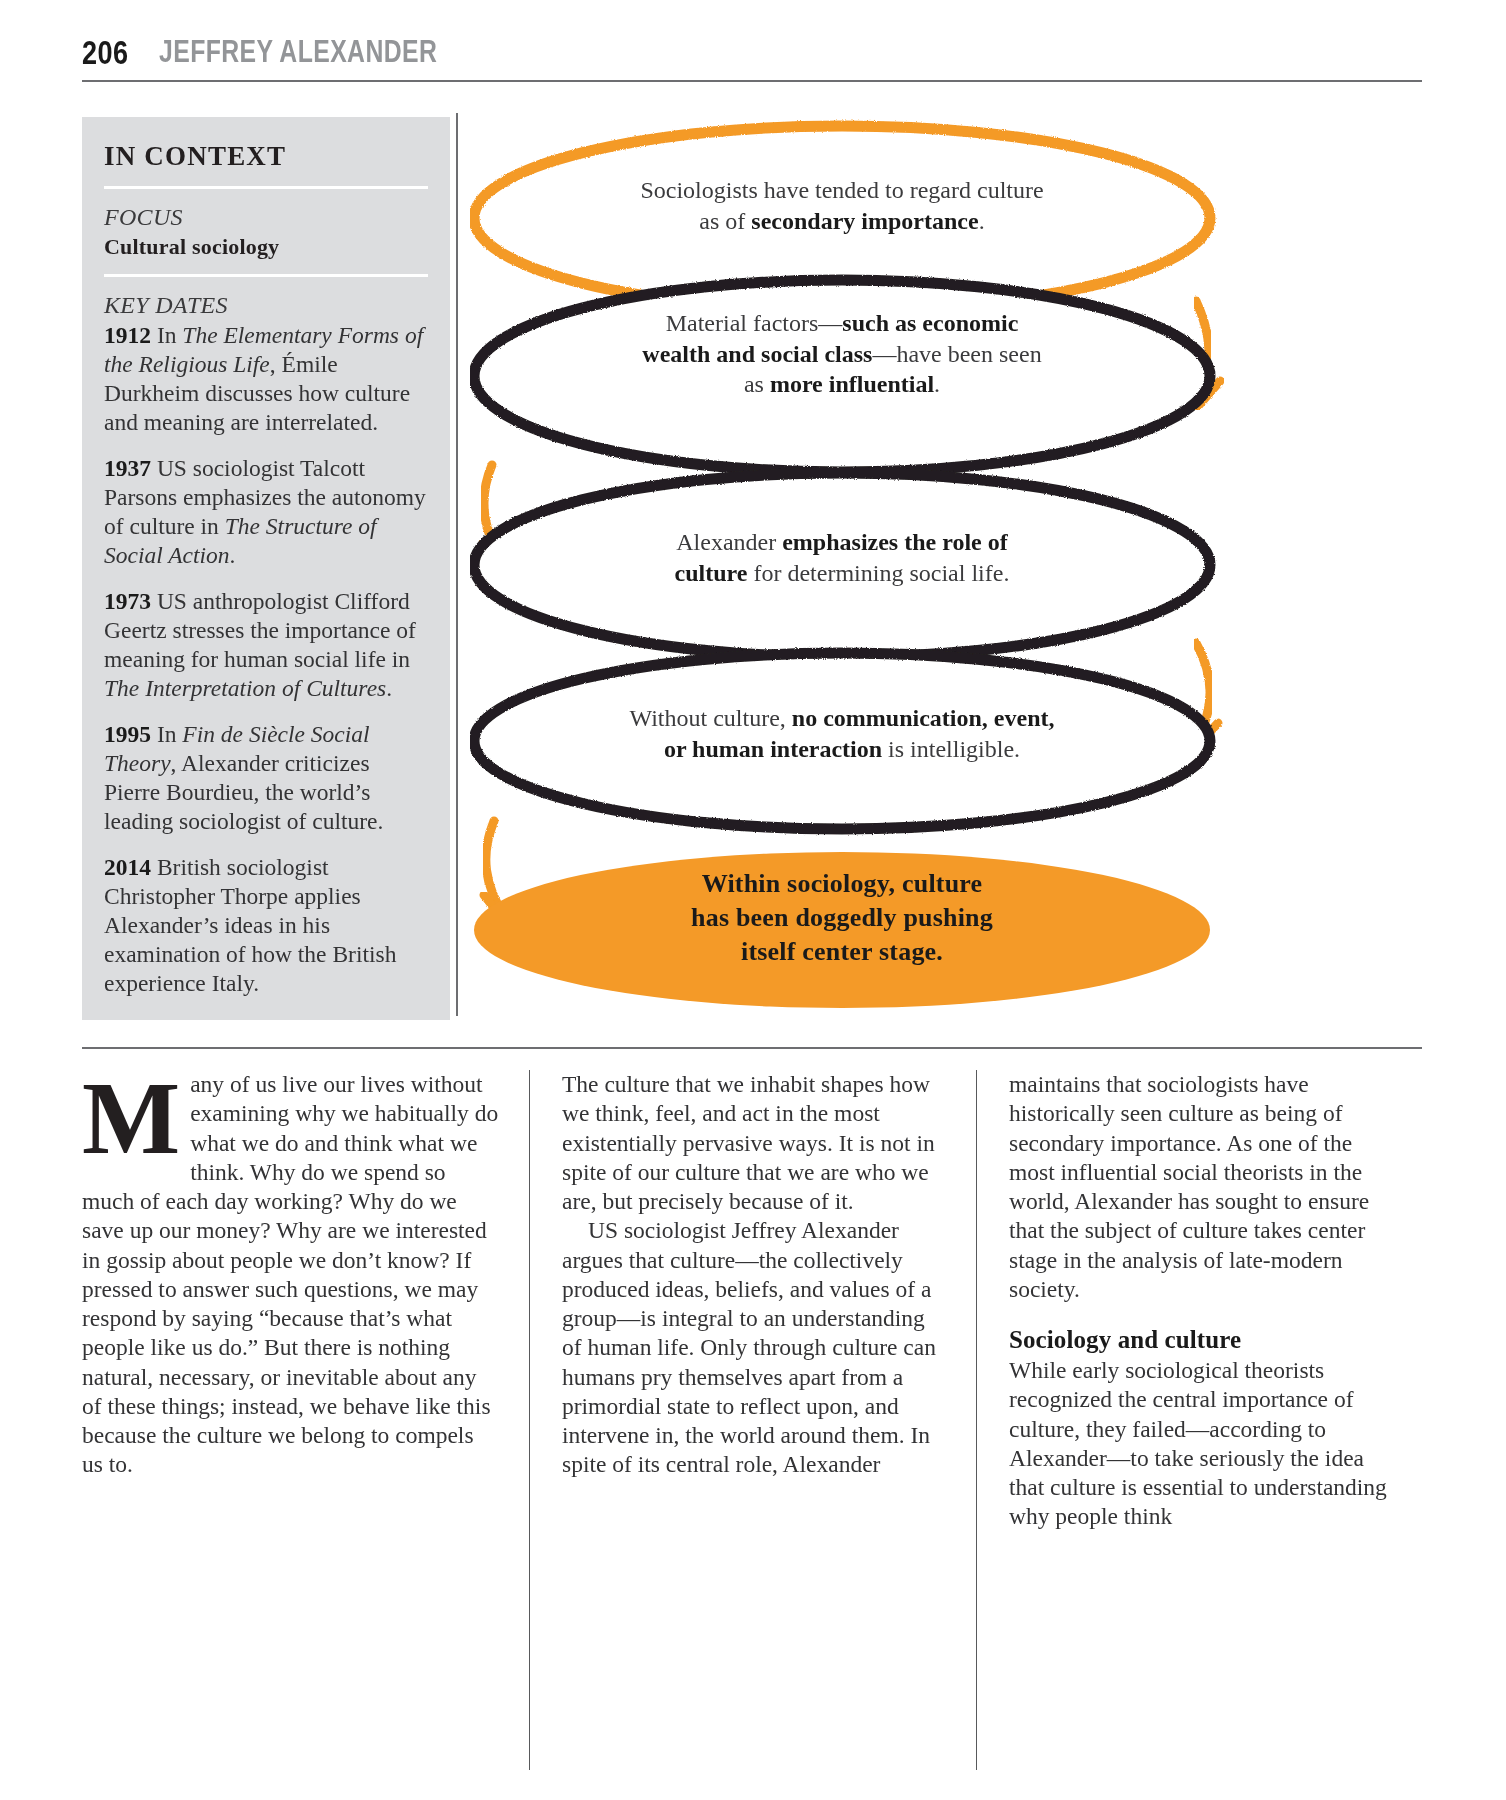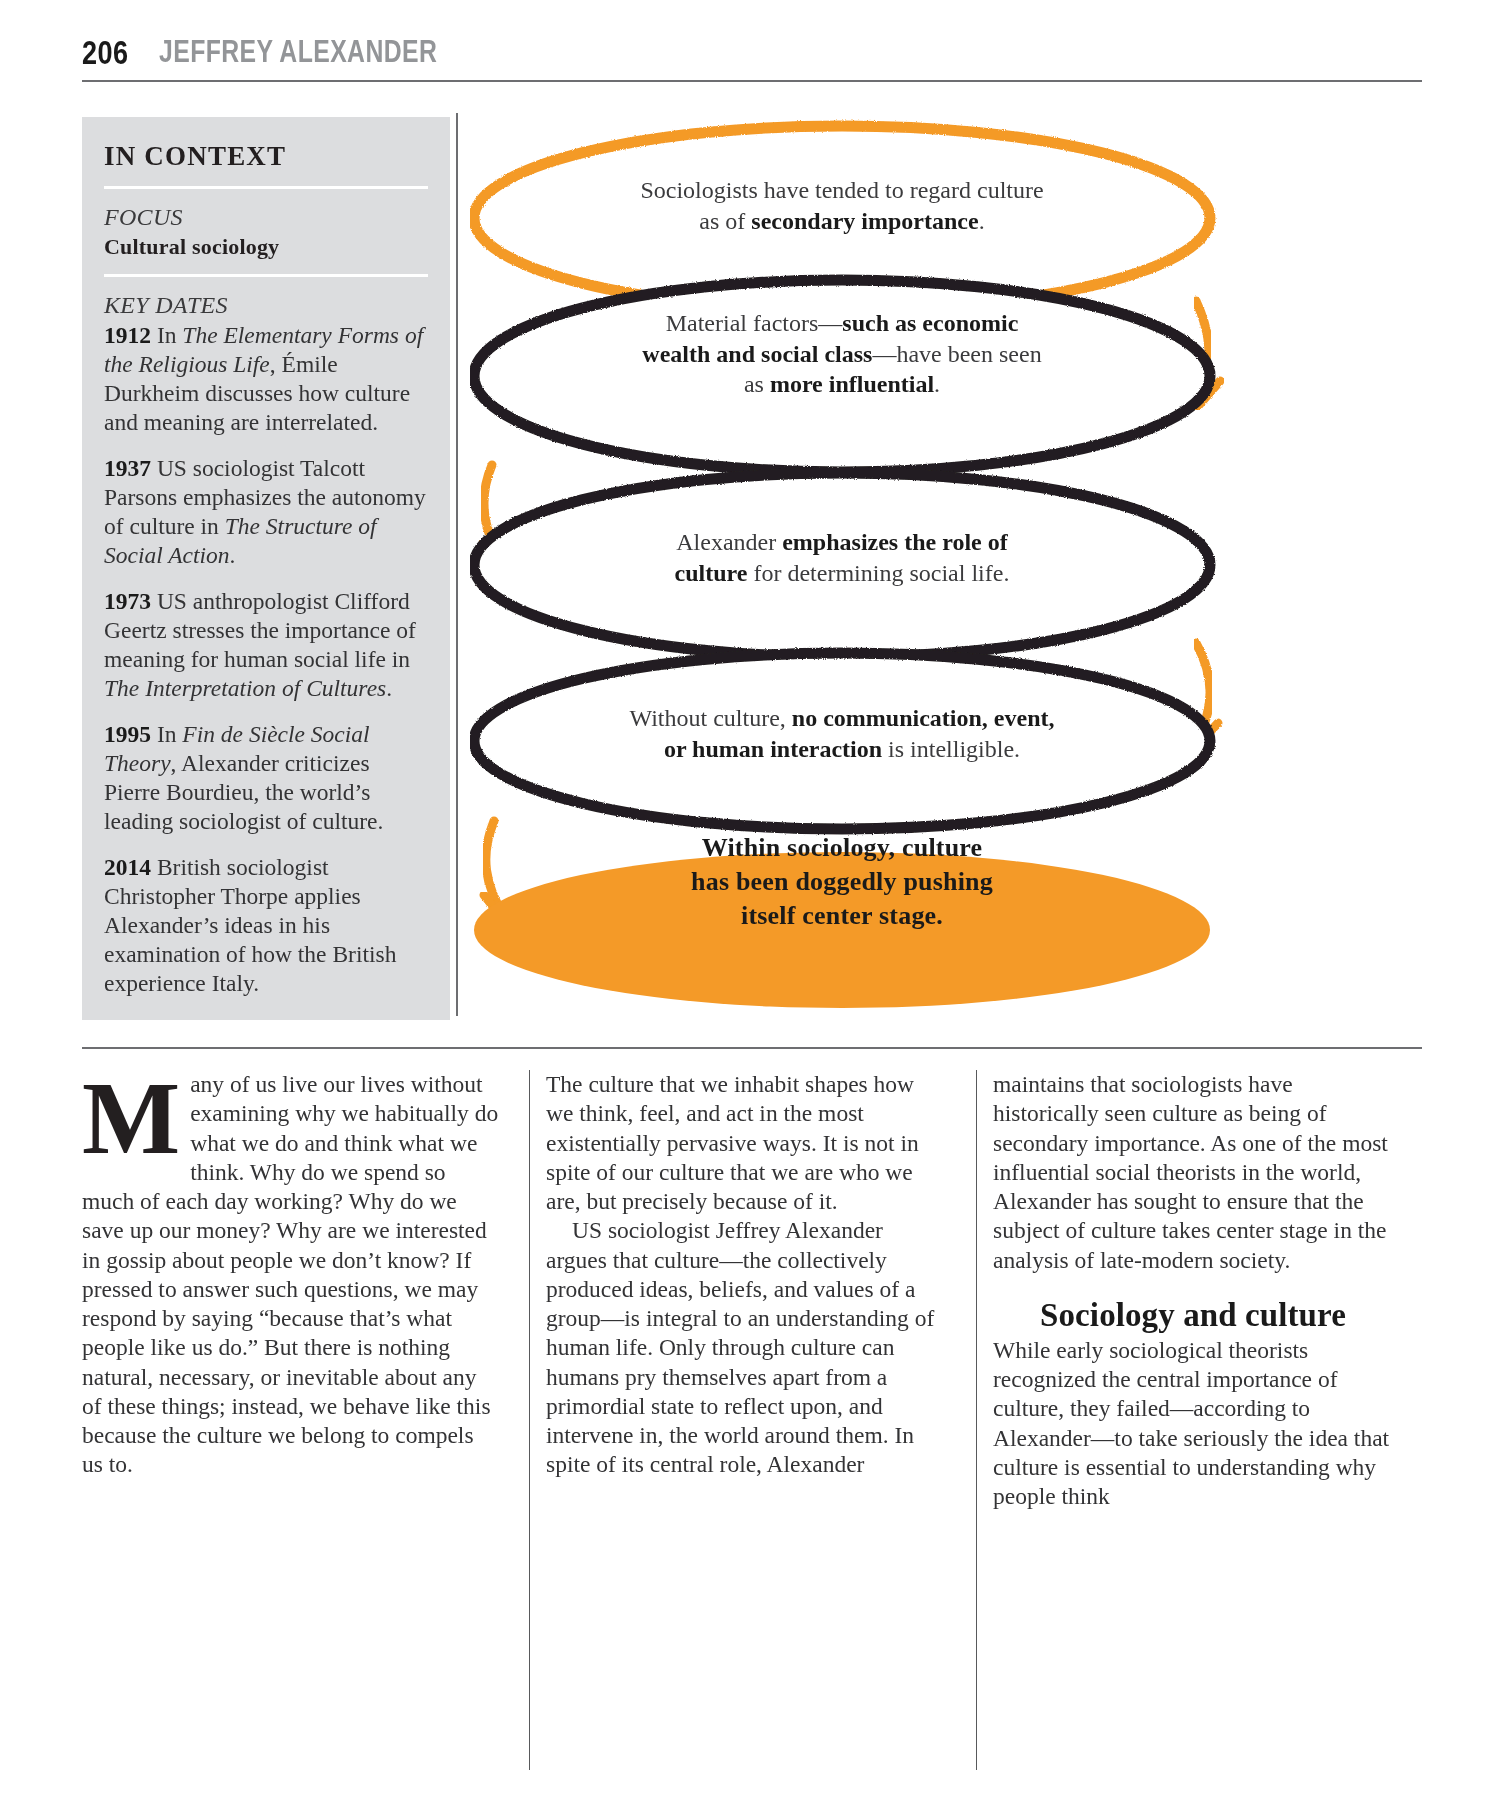--- a/index.html
+++ b/index.html
@@ -161,39 +161,38 @@
     width: 1346px;
     height: 700px;
     display: flex;
   }
   .col {
     width: 417px;
     position: relative;
     box-sizing: border-box;
   }
   .col.c2, .col.c3 {
-    padding-left: 16px;
+    padding-left: 32px;
     border-left: 1.6px solid #58595b;
     margin-left: 30px;
   }
   .col p {
     margin: 0;
     font-size: 23.5px;
     line-height: 1.245;
     color: #333335;
     text-align: left;
   }
   .col p.indent { text-indent: 26px; }
   .col h3.subhead {
     margin: 22px 0 2px 0;
-    font-size: 33px;
+    font-size: 25px;
     font-weight: bold;
     color: #1a1a1a;
     letter-spacing: 0.1px;
-    text-align: center;
   }
   .dropcap-para {
     position: relative;
     min-height: 104px;
   }
   .dropcap {
     float: left;
     font-family: "Liberation Serif", "DejaVu Serif", serif;
     font-weight: bold;
     font-size: 104px;
@@ -273,21 +272,21 @@
       <div><span>as </span><b>more influential</b><span>.</span></div>
     </div>
   <div class="flow-text" id="flow-text-3" style="left:60px; top:414px; width:624px;">
       <div><span>Alexander </span><b>emphasizes the role of</b></div>
       <div><b>culture</b><span> for determining social life.</span></div>
     </div>
   <div class="flow-text" id="flow-text-4" style="left:60px; top:590px; width:624px;">
       <div><span>Without culture, </span><b>no communication, event,</b></div>
       <div><b>or human interaction</b><span> is intelligible.</span></div>
     </div>
-  <div class="flow-text on-orange" id="flow-text-5" style="left:60px; top:718px; width:624px;">
+  <div class="flow-text on-orange" id="flow-text-5" style="left:60px; top:754px; width:624px;">
       <div><b>Within sociology, culture</b></div>
       <div><b>has been doggedly pushing</b></div>
       <div><b>itself center stage.</b></div>
     </div>
 </div>
 
 <div id="body-rule"></div>
 <div id="body-columns">
 
   <div class="col c1">

